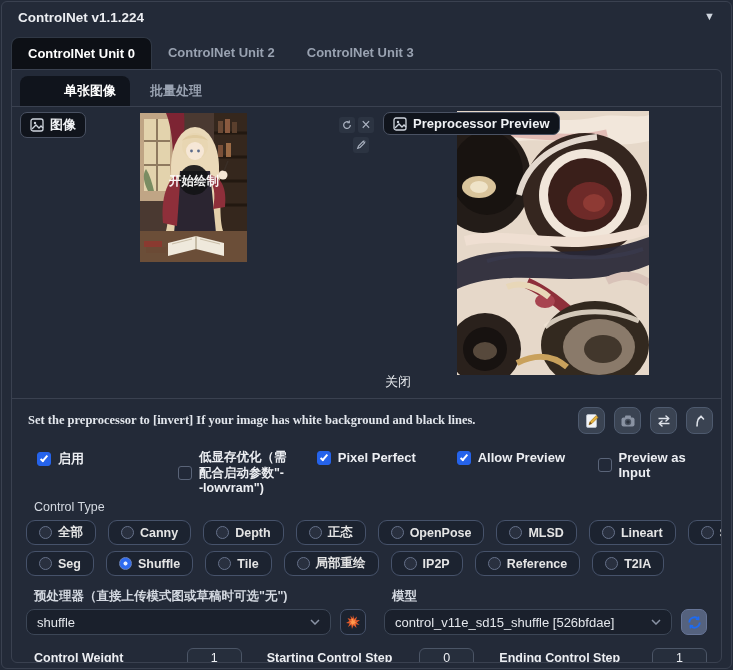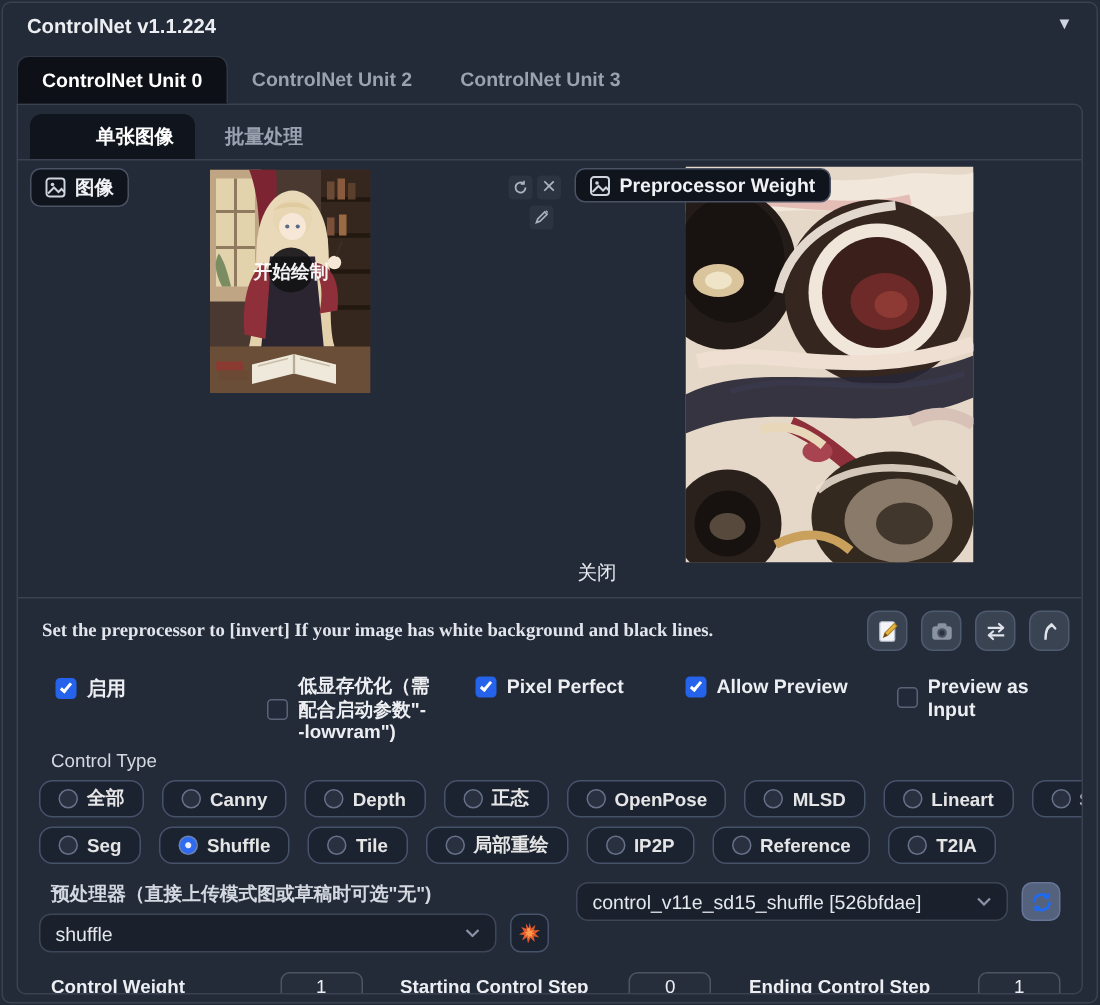--- a/index.html
+++ b/index.html
@@ -191,21 +191,21 @@
             <path d="M9.5 0.5 L11 2" stroke-width="1"></path>
         </svg>
       </span>
 
       <div class="tag-label preview-label">
         <svg width="14" height="14" viewBox="0 0 14 14" fill="none" stroke="#cfd5de" stroke-width="1.3">
           <rect x="1" y="1" width="12" height="12" rx="2"></rect>
             <circle cx="5" cy="5" r="1.2" fill="#cfd5de" stroke="none"></circle>
             <path d="M2 11 L6 7 L9 10 L11 8 L13 10"></path>
         </svg>
-        <span>Preprocessor Weight</span>
+        <span>Preprocessor Preview</span>
       </div>
 
       <div class="prev-img">
         <svg viewBox="0 0 192 264" preserveAspectRatio="none">
           <rect width="192" height="264" fill="#e6d8c9"></rect>
           <path d="M0 6 C40 -2 90 16 140 6 C160 2 180 8 192 4 L192 30 C140 42 90 20 40 34 L0 30 Z" fill="#f2e7db"></path>
           <path d="M10 24 C50 16 100 34 150 22" stroke="#e3bdb6" stroke-width="7" fill="none"></path>
           <ellipse cx="26" cy="68" rx="48" ry="54" fill="#231c18"></ellipse>
           <ellipse cx="30" cy="62" rx="36" ry="42" fill="#181310"></ellipse>
           <ellipse cx="22" cy="76" rx="17" ry="11" fill="#d9c49b"></ellipse>
@@ -382,20 +382,21 @@
           </div>
           <div class="sq-btn boom-btn">
             <svg width="16" height="16" viewBox="0 0 16 16">
               <path d="M8 1 L9.2 5 L12 2.5 L11 6.2 L15 6 L11.8 8.4 L14.5 11 L10.8 10.2 L11.5 14 L8.6 11.2 L7 15 L6.2 10.8 L3 13 L4.6 9.4 L1 9 L4.4 7 L2.5 4 L6 5.2 L5.5 1.5 L7.6 4.6 Z" fill="#e05a2b"></path>
               <path d="M8 4.5 L8.6 6.8 L10.6 5.8 L9.6 7.8 L11.6 8.4 L9.4 9 L10.2 11 L8.4 9.8 L7.4 11.6 L7 9.4 L5 10.2 L6.2 8.4 L4.6 7.4 L6.8 7.2 L6.2 5.2 Z" fill="#ff9a4d"></path>
             </svg>
           </div>
         </div>
       </div>
       <div class="ddgroup2">
+        <div class="dd-label">模型</div>
         <div class="dd-line">
           <div class="select">
             <span class="sel-val">control_v11e_sd15_shuffle [526bfdae]</span>
             <svg width="10" height="6" viewBox="0 0 10 6" fill="none" stroke="#8a93a5" stroke-width="1.5">
                 <path d="M1 1 L5 5 L9 1"></path>
               </svg>
           </div>
           <div class="sq-btn refresh-btn">
             <svg width="15" height="15" viewBox="0 0 16 16" fill="none" stroke="#1f6bf0" stroke-width="2">
               <path d="M13.5 8 a5.5 5.5 0 0 1 -9.8 3.4"></path>

